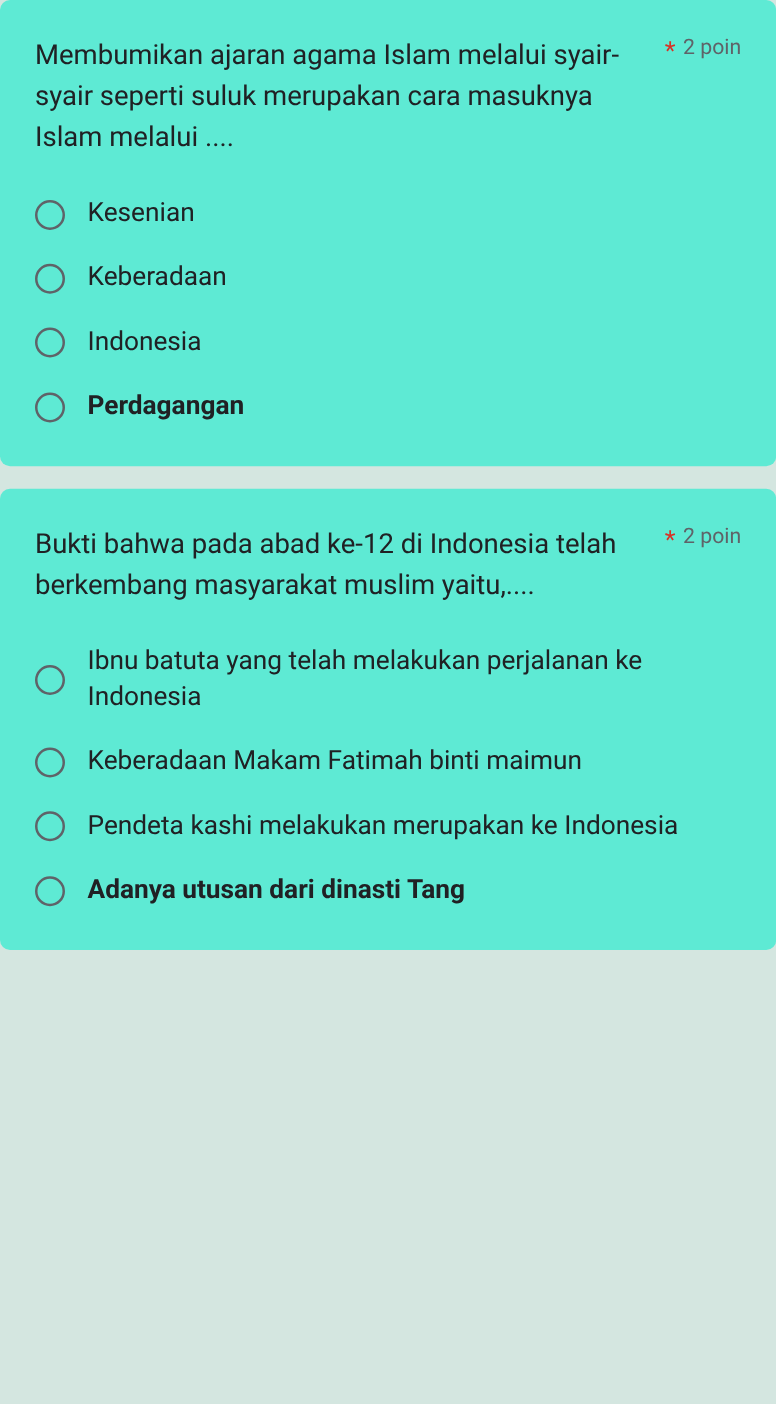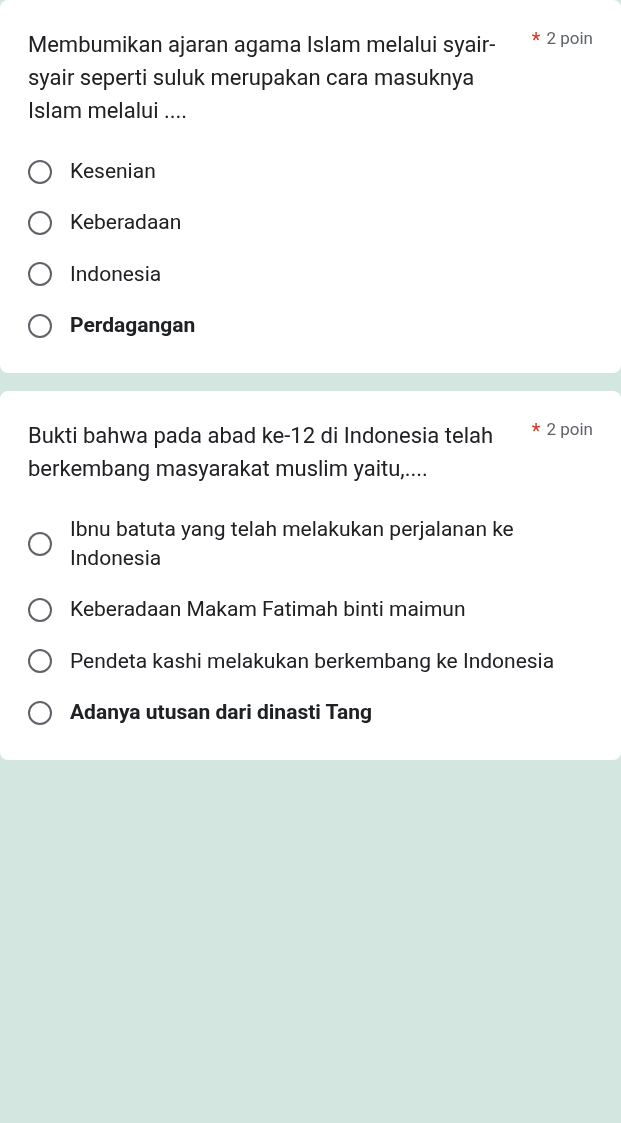--- a/index.html
+++ b/index.html
@@ -7,21 +7,21 @@
       padding: 0;
       box-sizing: border-box;
     }
     body {
       font-family: Roboto, Arial, sans-serif;
       background-color: #d4e6e0;
       width: 621px;
       min-height: 1123px;
     }
     .question-card {
-      background-color: #ffffff;
+      background-color: #5eead4;
       border-radius: 8px;
       padding: 28px 28px 32px 28px;
       margin-bottom: 18px;
     }
     .question-header {
       display: flex;
       justify-content: space-between;
       align-items: flex-start;
       margin-bottom: 30px;
     }
@@ -108,19 +108,19 @@
   <div class="option">
     <div class="radio-circle"></div>
     <div class="option-text">Ibnu batuta yang telah melakukan perjalanan ke Indonesia</div>
   </div>
   <div class="option">
     <div class="radio-circle"></div>
     <div class="option-text">Keberadaan Makam Fatimah binti maimun</div>
   </div>
   <div class="option">
     <div class="radio-circle"></div>
-    <div class="option-text">Pendeta kashi melakukan berkembang ke Indonesia</div>
+    <div class="option-text">Pendeta kashi melakukan merupakan ke Indonesia</div>
   </div>
   <div class="option">
     <div class="radio-circle"></div>
     <div class="option-text">Adanya utusan dari dinasti Tang</div>
   </div>
 </div>
 
 </body></html>

